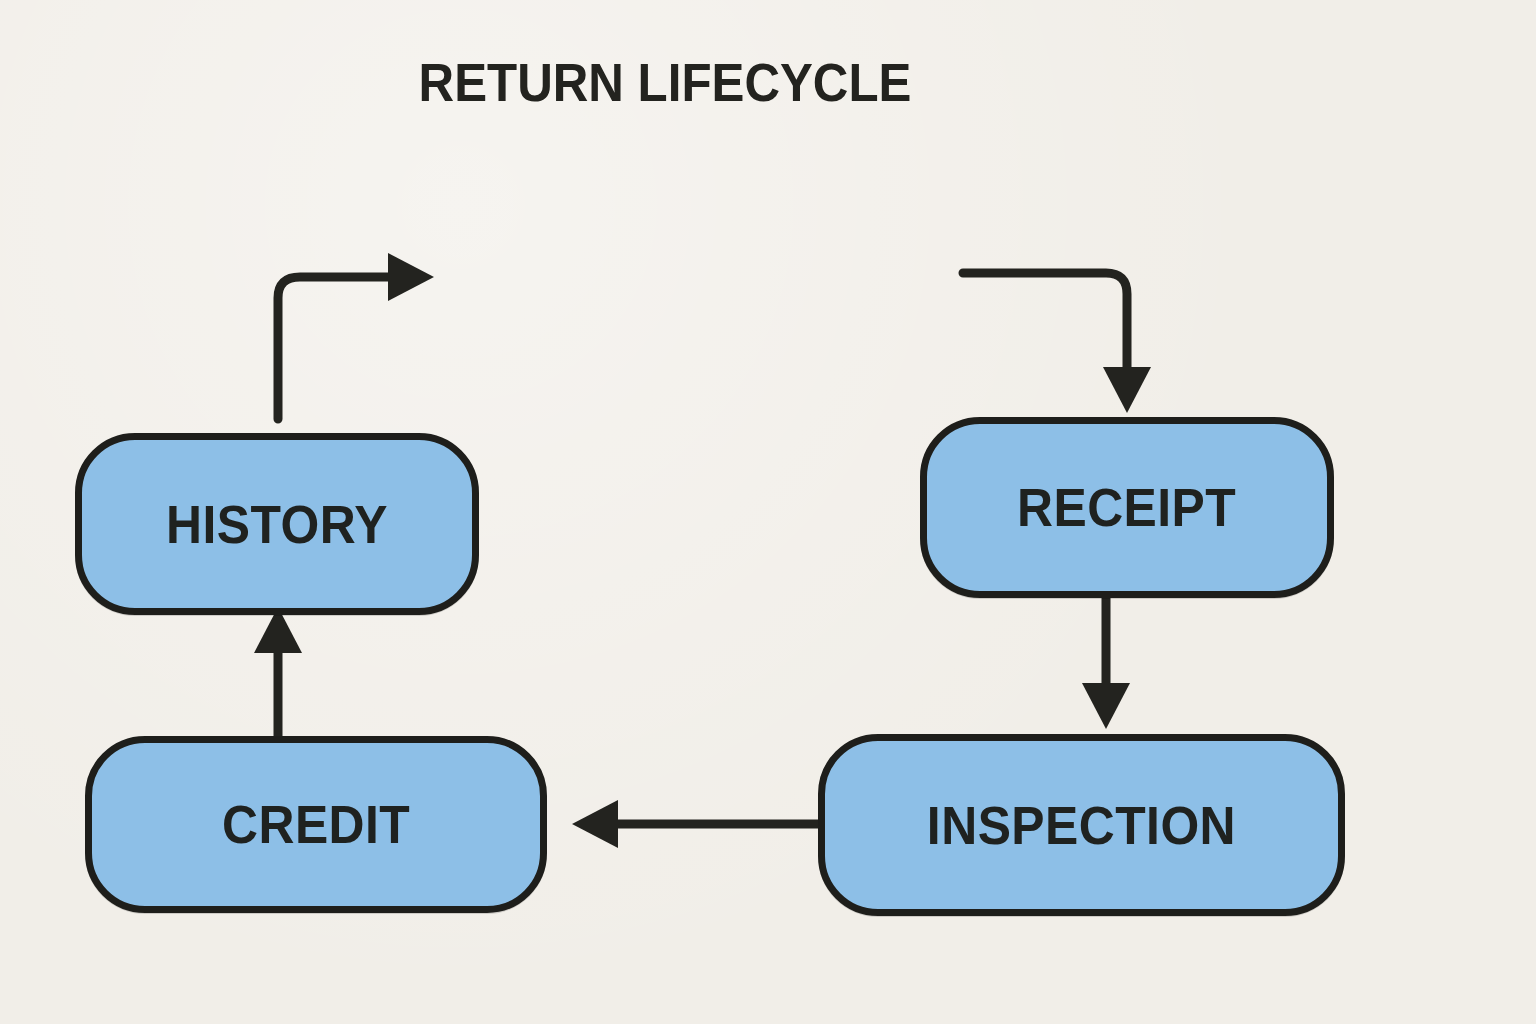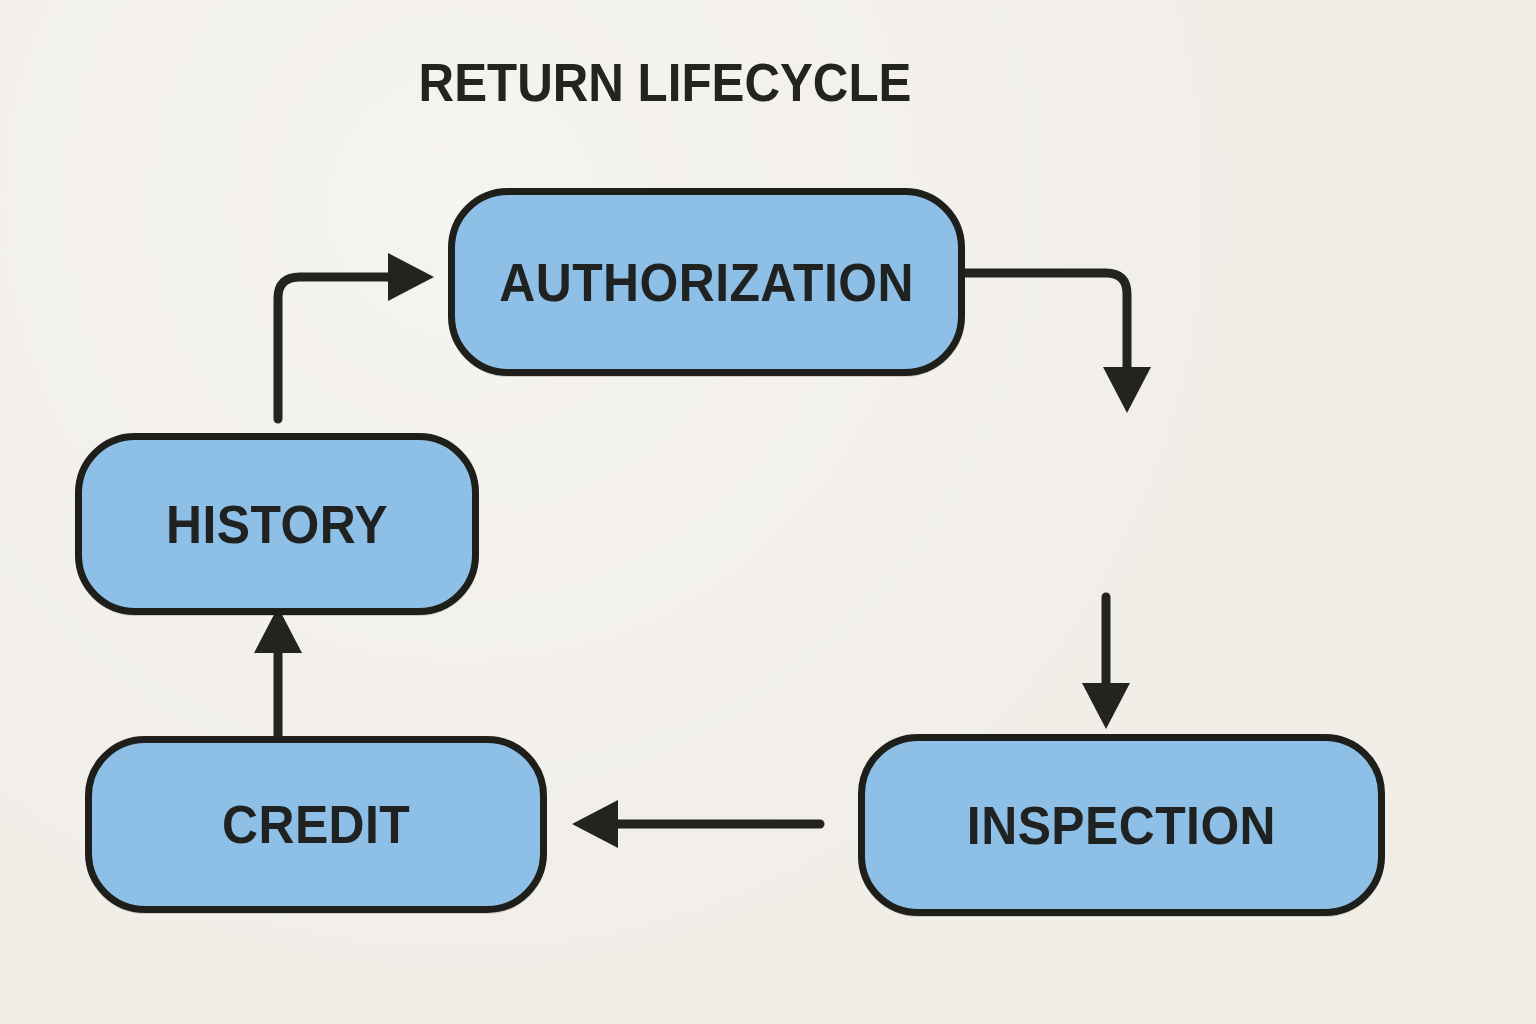--- a/index.html
+++ b/index.html
@@ -59,21 +59,21 @@
     box-shadow: 0 1px 0 rgba(0,0,0,0.15);
   }
   .node > span {
     display: inline-block;
     transform: scaleX(0.94);
     transform-origin: center;
     letter-spacing: 0.5px;
   }
   .node-authorization { left: 448px; top: 188px; width: 517px; height: 188px; }
   .node-receipt       { left: 920px; top: 417px; width: 414px; height: 181px; }
-  .node-inspection    { left: 818px; top: 734px; width: 527px; height: 182px; margin-left: 40px; }
+  .node-inspection    { left: 818px; top: 734px; width: 527px; height: 182px; }
   .node-credit        { left: 85px;  top: 736px; width: 462px; height: 177px; }
   .node-history       { left: 75px;  top: 433px; width: 404px; height: 182px; }
 </style>
 </head>
 <body>
 
 <div class="canvas">
 
   <div class="title">
     <span>RETURN LIFECYCLE</span>
@@ -100,24 +100,24 @@
       <path d="M 278 738 L 278 652" stroke="#23231f" stroke-width="9" stroke-linecap="round"></path>
       <polygon points="278,607 254,653 302,653" fill="#23231f"></polygon>
     </g>
 
     <g>
       <path d="M 278 419 L 278 298 Q 278 277 300 277 L 392 277" stroke="#23231f" stroke-width="9" stroke-linecap="round" stroke-linejoin="round"></path>
       <polygon points="434,277 388,253 388,301" fill="#23231f"></polygon>
     </g>
   </svg>
 
-  <div class="node node-authorization">
-    <span>AUTHORIZATION</span>
+
+  <div class="node node-receipt">
+    <span>RECEIPT</span>
   </div>
-
 
   <div class="node node-inspection">
     <span>INSPECTION</span>
   </div>
 
   <div class="node node-credit">
     <span>CREDIT</span>
   </div>
 
   <div class="node node-history">

